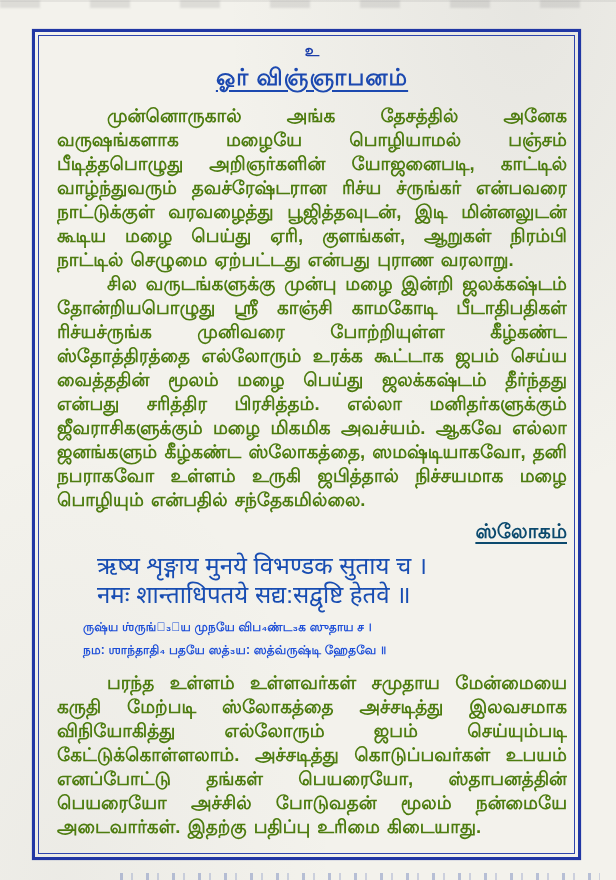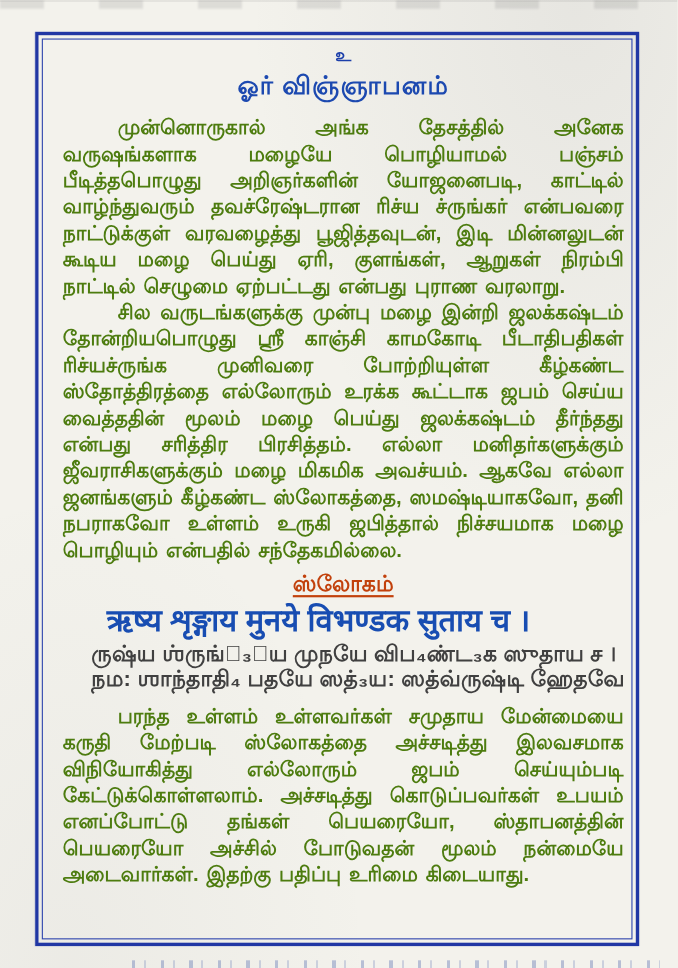--- a/index.html
+++ b/index.html
@@ -30,43 +30,43 @@
     position:absolute;left:57px;top:40px;width:510px;height:812px;
     overflow:hidden;color:#1651b5;
   }
   .invocation{
     text-align:center;font-size:16px;font-weight:bold;color:#1c3faa;
     line-height:18px;margin:2px 0 0 0;
   }
   .title{
     text-align:center;font-size:23px;font-weight:bold;margin:4px 0 10px 0;
     color:#1c49b0;letter-spacing:1px;
-    text-underline-offset:5px;text-decoration-thickness:2px;
+    text-decoration:underline;text-underline-offset:5px;text-decoration-thickness:2px;
   }
   p.body{
     margin:0;font-size:18.5px;line-height:24px;font-weight:bold;
     text-align:justify;text-indent:50px;word-spacing:2px;color:#4d7c0f;
   }
   .sloka-heading{
-    text-align:center;font-size:20px;font-weight:bold;margin:8px 0 6px 0;
-    color:#c2410c;
+    text-align:right;font-size:20px;font-weight:bold;margin:8px 0 6px 0;
+    color:#0c4a6e;
     text-decoration:underline;text-underline-offset:4px;text-decoration-thickness:2px;
   }
   .sanskrit-block{padding-left:40px;margin:2px 0 0 0;}
   .sanskrit-line{
-    font-size:28px;line-height:29px;font-weight:bold;color:#184db2;
+    font-size:24px;line-height:29px;font-weight:normal;color:#184db2;
     white-space:nowrap;
   }
   .sanskrit-line.pair-gap{margin-bottom:7px;}
   .translit-block{padding-left:26px;margin:5px 0 0 0;}
   .translit-line{
-    font-size:20px;line-height:23px;font-weight:bold;color:#404040;
+    font-size:12px;line-height:23px;font-weight:bold;color:#1d4ed8;
     white-space:nowrap;letter-spacing:.2px;
   }
-  .translit-line.pair-gap{margin-bottom:6px;text-align:right;}
+  .translit-line.pair-gap{margin-bottom:6px;}
   p.closing{margin-top:9px;}
   
   .cutoff-line{
     position:absolute;left:120px;bottom:0;width:480px;height:7px;opacity:.38;
     background:repeating-linear-gradient(90deg,
       rgba(70,95,170,.9) 0 3px, transparent 3px 11px,
       rgba(70,95,170,.6) 11px 13px, transparent 13px 26px);
     filter:blur(.6px);
   }
   .top-smudge{
@@ -90,20 +90,21 @@
   <div class="invocation">உ</div>
   <h1 class="title">ஓர் விஞ்ஞாபனம்</h1>
 
   <p class="body">முன்னொருகால் அங்க தேசத்தில் அனேக வருஷங்களாக மழையே பொழியாமல் பஞ்சம் பீடித்தபொழுது அறிஞர்களின் யோஜனைபடி, காட்டில் வாழ்ந்துவரும் தவச்ரேஷ்டரான ரிச்ய ச்ருங்கர் என்பவரை நாட்டுக்குள் வரவழைத்து பூஜித்தவுடன், இடி மின்னலுடன் கூடிய மழை பெய்து ஏரி, குளங்கள், ஆறுகள் நிரம்பி நாட்டில் செழுமை ஏற்பட்டது என்பது புராண வரலாறு.</p>
   <p class="body">சில வருடங்களுக்கு முன்பு மழை இன்றி ஜலக்கஷ்டம் தோன்றியபொழுது ஸ்ரீ காஞ்சி காமகோடி பீடாதிபதிகள் ரிச்யச்ருங்க முனிவரை போற்றியுள்ள கீழ்கண்ட ஸ்தோத்திரத்தை எல்லோரும் உரக்க கூட்டாக ஜபம் செய்ய வைத்ததின் மூலம் மழை பெய்து ஜலக்கஷ்டம் தீர்ந்தது என்பது சரித்திர பிரசித்தம். எல்லா மனிதர்களுக்கும் ஜீவராசிகளுக்கும் மழை மிகமிக அவச்யம். ஆகவே எல்லா ஜனங்களும் கீழ்கண்ட ஸ்லோகத்தை, ஸமஷ்டியாகவோ, தனி நபராகவோ உள்ளம் உருகி ஜபித்தால் நிச்சயமாக மழை பொழியும் என்பதில் சந்தேகமில்லை.</p>
 
   <h2 class="sloka-heading">ஸ்லோகம்</h2>
 
   <div class="sanskrit-block">
     <div class="sanskrit-line">ऋष्य शृङ्गाय मुनये विभण्डक सुताय च ।</div>
+    <div class="sanskrit-line pair-gap">नमः शान्ताधिपतये सद्य:सद्वृष्टि हेतवे ॥</div>
   </div>
 
   <div class="translit-block">
     <div class="translit-line">ருஷ்ய ஶ்ருங்க₃ாய முநயே விப₄ண்ட₃க ஸுதாய ச ।</div>
     <div class="translit-line pair-gap">நம: ஶாந்தாதி₄ பதயே ஸத்₃ய: ஸத்வ்ருஷ்டி ஹேதவே ॥</div>
   </div>
 
   <p class="body closing">பரந்த உள்ளம் உள்ளவர்கள் சமுதாய மேன்மையை கருதி மேற்படி ஸ்லோகத்தை அச்சடித்து இலவசமாக விநியோகித்து எல்லோரும் ஜபம் செய்யும்படி கேட்டுக்கொள்ளலாம். அச்சடித்து கொடுப்பவர்கள் உபயம் எனப்போட்டு தங்கள் பெயரையோ, ஸ்தாபனத்தின் பெயரையோ அச்சில் போடுவதன் மூலம் நன்மையே அடைவார்கள். இதற்கு பதிப்பு உரிமை கிடையாது.</p>
 </div>
 

